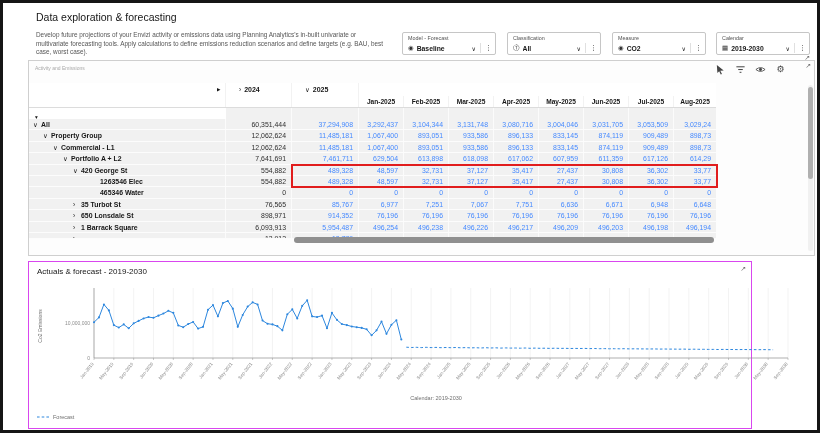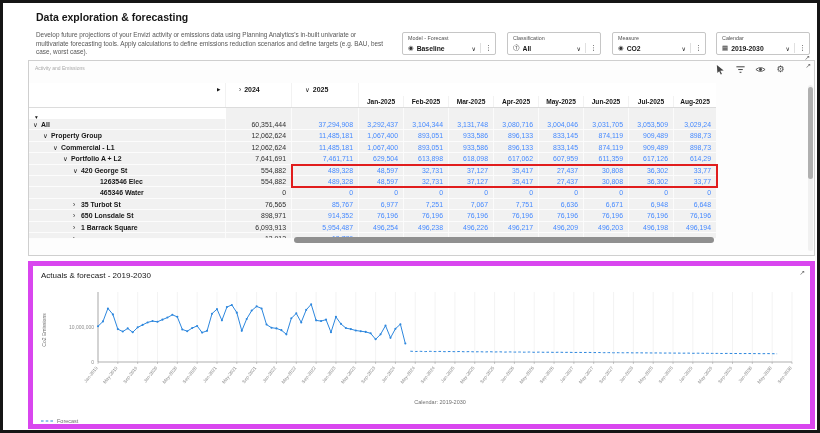--- a/index.html
+++ b/index.html
@@ -1,20 +1,20 @@
 <!DOCTYPE html>
 <html><head>
 <meta charset="utf-8">
 <style>
   html,body{margin:0;padding:0;background:#e8e8e8;}
   *{box-sizing:border-box;}
   .page{position:relative;width:820px;height:433px;background:#ffffff;border:3px solid #151515;
         font-family:"Liberation Sans", sans-serif;overflow:hidden;color:#161616;}
   
-  .page-title{position:absolute;left:33px;top:8px;font-size:10.5px;font-weight:700;color:#161616;}
+  .page-title{position:absolute;left:33px;top:8px;font-size:10.5px;font-weight:400;color:#161616;}
   .page-desc{position:absolute;left:33px;top:28px;width:352px;font-size:6.4px;line-height:8.6px;color:#565656;}
   .filter-card{position:absolute;top:29px;width:94px;height:23px;border:1px solid #c6c6c6;border-radius:2px;background:#fff;}
   .filter-label{position:absolute;left:5px;top:1.5px;font-size:5.4px;color:#525252;}
   .filter-row{position:absolute;left:5px;top:9px;right:3px;height:12px;display:flex;align-items:center;}
   .ficon{font-size:6.5px;color:#333;margin-right:3px;}
   .fvalue{font-size:6.8px;font-weight:600;color:#161616;flex:1;white-space:nowrap;overflow:hidden;}
   .chev{font-size:6px;color:#161616;margin-right:4px;}
   .kebab{font-size:7px;color:#161616;border-left:1px solid #e0e0e0;padding-left:4px;line-height:10px;}
   .corner-expand{position:absolute;font-size:7px;color:#6f6f6f;}
   
@@ -44,21 +44,21 @@
   .cl{font-size:6.9px;font-weight:700;color:#161616;}
   .cl .expglyph{font-weight:400;display:inline-block;width:8px;margin-right:0;}
   .num{font-size:6.9px;text-align:right;padding-right:5px;color:#2f2f2f;}
   .num.blue{color:#4589ff;}
   .partial{height:6.5px;overflow:hidden;}
   .hl-box{position:absolute;left:262px;top:102.6px;width:427px;height:24.8px;border:2.5px solid #e11d1d;pointer-events:none;}
   .hscroll{position:absolute;left:265px;top:176px;width:420px;height:5.5px;border-radius:3px;background:#8f8f8f;}
   .vscroll-track{position:absolute;left:779px;top:24px;width:5px;height:166px;background:#f1f1f1;border-radius:3px;}
   .vscroll-thumb{position:absolute;left:0;top:2px;width:5px;height:92px;background:#b0b0b0;border-radius:3px;}
   
-  .chart-panel{position:absolute;left:25px;top:258px;width:787px;height:168px;border:5px solid #d946ef;background:#fff;}
+  .chart-panel{position:absolute;left:25px;top:258px;width:724px;height:168px;border:1px solid #d946ef;background:#fff;}
   .chart-title{position:absolute;left:8px;top:5px;font-size:8px;font-weight:500;color:#161616;}
   .chart-expand{position:absolute;right:5px;top:3px;font-size:7px;color:#6f6f6f;}
   svg{font-family:"Liberation Sans", sans-serif;}
 </style>
 </head>
 <body>
 
 <div class="page">
 
   <div class="page-title">Data exploration &amp; forecasting</div>

